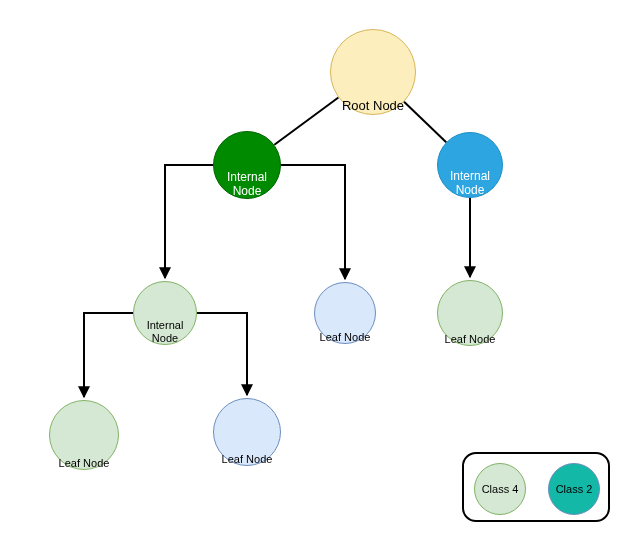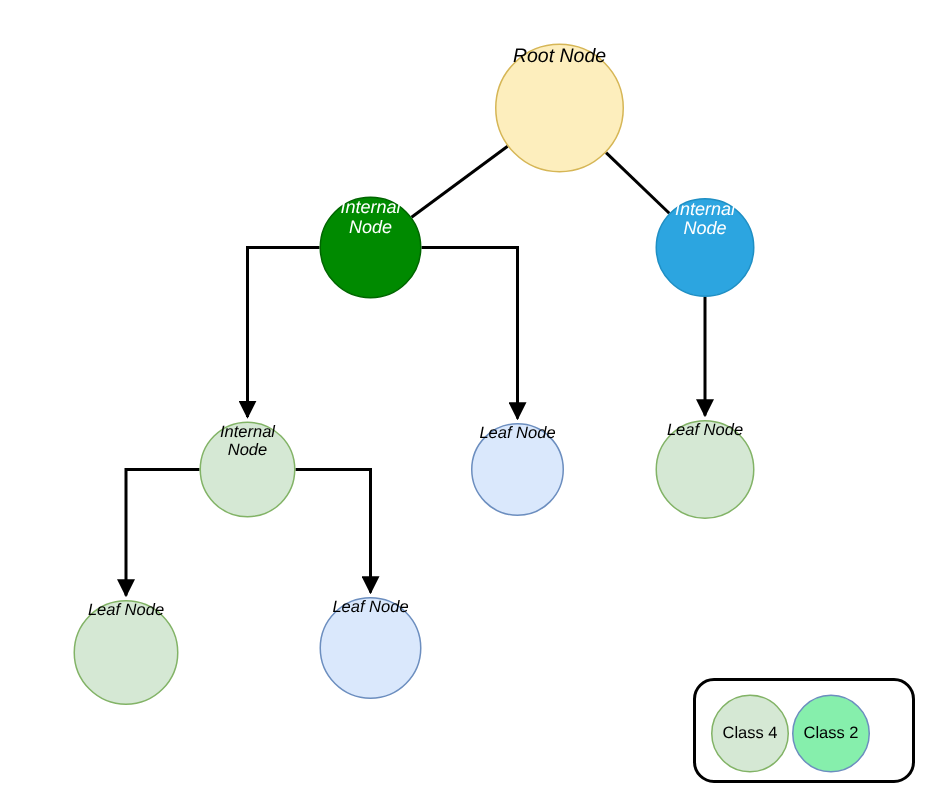--- a/index.html
+++ b/index.html
@@ -24,26 +24,25 @@
     left: 0;
     top: 0;
     width: 621px;
     height: 537px;
   }
   .node {
     position: absolute;
     box-sizing: border-box;
     border-radius: 50%;
     display: flex;
-    align-items: flex-start;
+    align-items: flex-end;
     justify-content: center;
     text-align: center;
     line-height: 1.12;
     z-index: 5;
-    font-style: italic;
   }
   .node .node-label {
     display: block;
     white-space: pre-line;
     padding: 0 2px;
   }
   .legend-box {
     position: absolute;
     box-sizing: border-box;
     border: 2px solid #000000;
@@ -112,18 +111,18 @@
       <div class="node" style="left: 213px; top: 398px; width: 68px; height: 68px; background: rgb(218, 232, 252); border: 1.5px solid rgb(108, 142, 191); color: rgb(0, 0, 0); font-size: 11px;">
         <span class="node-label">Leaf Node</span>
       </div>
     </div>
 
   <div class="legend-box" id="legend-box" style="left: 462px; top: 452px; width: 148px; height: 70px;">
     <div id="legend-items">
         <div class="legend-item" style="left: 10px; top: 9px; width: 52px; height: 52px; background: rgb(213, 232, 212); border: 1.5px solid rgb(130, 179, 102); color: rgb(0, 0, 0); font-size: 11px;">
           <span>Class 4</span>
         </div>
-        <div class="legend-item" style="left: 64px; top: 9px; width: 52px; height: 52px; background: #86efac; border: 1.5px solid rgb(108, 142, 191); color: rgb(0, 0, 0); font-size: 11px;">
+        <div class="legend-item" style="left: 84px; top: 9px; width: 52px; height: 52px; background: #14b8a6; border: 1.5px solid rgb(108, 142, 191); color: rgb(0, 0, 0); font-size: 11px;">
           <span>Class 2</span>
         </div>
       </div>
   </div>
 </div>
 
 </body></html>

